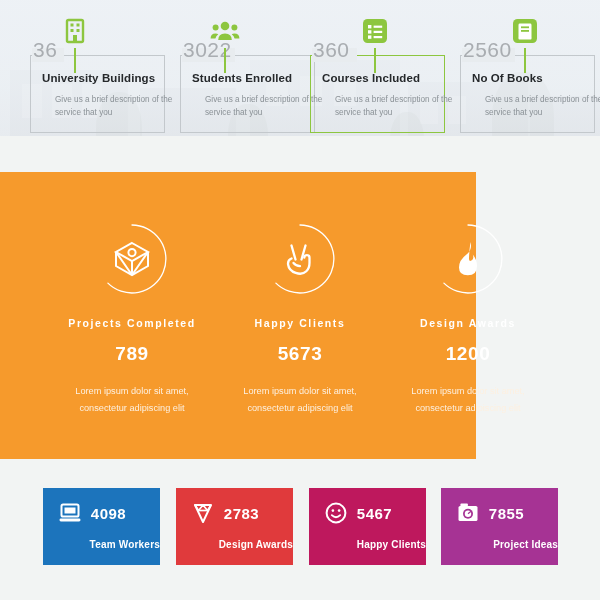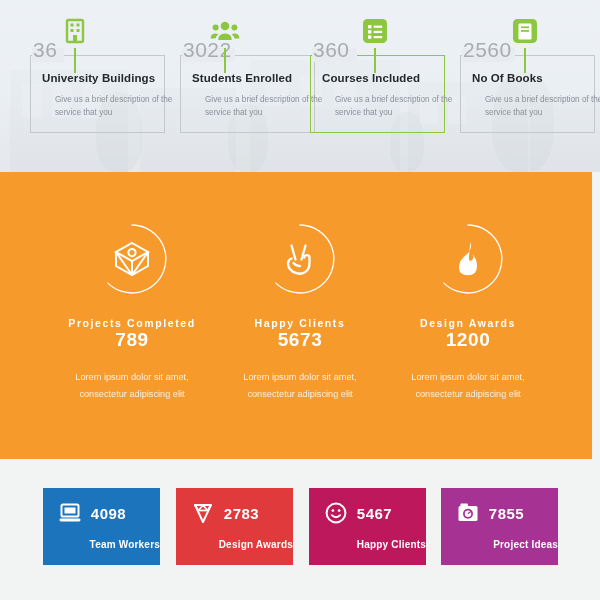--- a/index.html
+++ b/index.html
@@ -6,21 +6,21 @@
   html, body {
     width: 600px; height: 600px;
     font-family: "Liberation Sans", sans-serif;
     background: #f2f4f3;
     overflow: hidden;
   }
   #page { position: relative; width: 600px; height: 600px; }
 
   
   .hero {
-    position: absolute; left: 0; top: 0; width: 600px; height: 172px;
+    position: absolute; left: 0; top: 0; width: 600px; height: 136px;
     overflow: hidden;
     background: #e6eaee;
   }
   .hero-photo {
     position: absolute; left: 0; top: 0; width: 600px; height: 172px;
     background:
       linear-gradient(to bottom, rgba(233,238,243,0.93) 0%, rgba(233,238,243,0.80) 45%, rgba(231,235,239,0.72) 100%),
       linear-gradient(to bottom, #dfe6ec 0%, #e9eef2 40%, #dfe2e4 100%);
   }
   
@@ -75,31 +75,32 @@
   .pin .stem {
     position: absolute; left: 50%; margin-left: -1px; top: 32px;
     width: 2px; height: 25px; background: #8dc63f;
   }
   .pin .glyph {
     position: absolute; left: 0; top: 0; width: 30px; height: 30px;
   }
 
   
   .orange {
-    position: absolute; left: 0; top: 172px; width: 592px; height: 287px;
+    position: absolute; left: 0; top: 172px; width: 476px; height: 287px;
     background: #f69a2c;
   }
   .ocol { position: absolute; top: 0; width: 200px; text-align: center; }
   .ocol .ring { position: relative; margin: 51px auto 0; width: 72px; height: 72px; }
   .ocol .olabel {
     margin-top: 22px;
     font-size: 10.5px; font-weight: bold; color: #ffffff;
     letter-spacing: 1.6px;
   }
   .ocol .onum {
+    margin-top: 14px;
     font-size: 19px; font-weight: bold; color: #ffffff; letter-spacing: 0.6px;
   }
   .ocol .odesc {
     margin-top: 18px; font-size: 9.2px; color: #fdf0e0; line-height: 1.85;
   }
 
   
   .bottom {
     position: absolute; left: 0; top: 459px; width: 600px; height: 141px;
     background: #f2f4f3;

